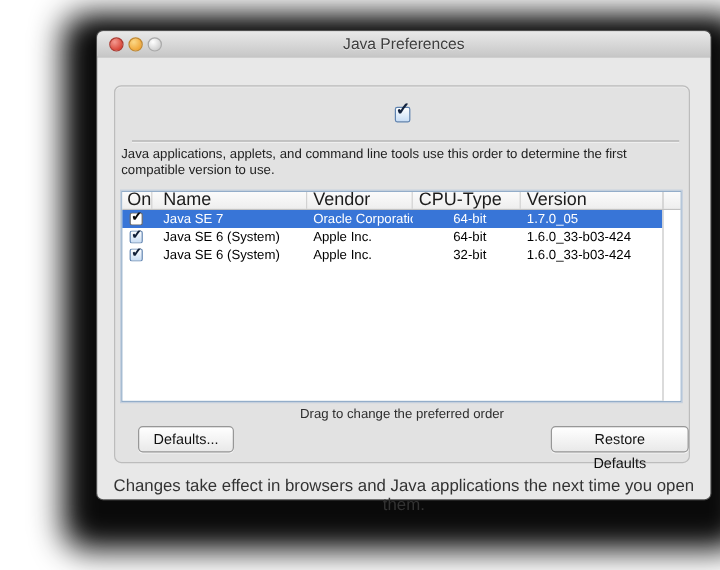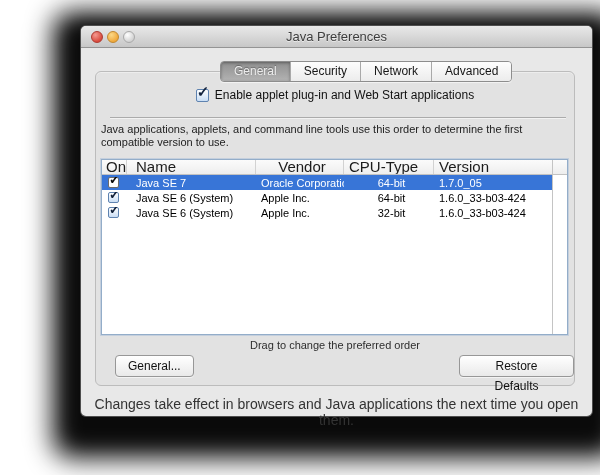--- a/index.html
+++ b/index.html
@@ -86,21 +86,21 @@
     position:absolute; left:5px; top:87px; width:467px; height:176px;
     background:#ffffff; border:1px solid #93adc9;
     box-shadow:0 0 0 1px rgba(160,185,215,0.45);
   }
   .thead { position:absolute; left:0; top:0; right:0; height:15px; display:flex;
            background:linear-gradient(#fbfbfb,#eeeeee); border-bottom:1px solid #c2c2c2; }
   .th { font-size:15px; line-height:14px; color:#1c1c1c; border-right:1px solid #d2d2d2;
         overflow:hidden; white-space:nowrap; }
   .th.c-on      { width:25px; padding-left:4px; }
   .th.c-name    { width:129px; padding-left:9px; }
-  .th.c-vendor  { width:88px; padding-left:5px;text-align:center; }
+  .th.c-vendor  { width:88px; padding-left:5px; }
   .th.c-cpu     { width:90px; padding-left:5px; }
   .th.c-version { width:118px; padding-left:5px; border-right:none; }
   .th.c-scroll  { width:15px; border-right:none; border-left:1px solid #c4c4c4; }
 
   .tbody { position:absolute; left:0; top:15px; right:15px; bottom:0; }
   .trow { display:flex; height:15px; align-items:center; font-size:11px; color:#000; }
   .trow.selected { background:#3875d7; color:#ffffff; }
   .td { overflow:hidden; white-space:nowrap; }
   .td.c-on      { width:25px; display:flex; justify-content:flex-start; padding-left:6px; }
   .td.c-name    { width:129px; padding-left:9px; }
@@ -142,34 +142,27 @@
 <div class="stage">
   <div class="window">
 
     <div class="titlebar">
       <span class="tl close"></span>
       <span class="tl min"></span>
       <span class="tl zoom"></span>
       <div class="title">Java Preferences</div>
     </div>
 
-    <div class="tabs">
-      <div class="tab selected">General</div>
-      <div class="tab">Security</div>
-      <div class="tab">Network</div>
-      <div class="tab">Advanced</div>
-    </div>
 
     <div class="tabpane">
 
       <div class="enable-row">
         <span class="cb">
           <span class="mark">✓</span>
         </span>
-        <span class="enable-label">Enable applet plug-in and Web Start applications</span>
       </div>
 
       <div class="hsep"></div>
 
       <div class="desc">Java applications, applets, and command line tools use this order to determine the first compatible version to use.</div>
 
       <div class="jtable">
         <div class="thead">
           <div class="th c-on">On</div>
           <div class="th c-name">Name</div>
@@ -215,19 +208,19 @@
             <div class="td c-cpu">32-bit</div>
             <div class="td c-version">1.6.0_33-b03-424</div>
           </div>
         </div>
 
         <div class="scrolltrack"></div>
       </div>
 
       <div class="draghint">Drag to change the preferred order</div>
 
-      <div class="btn options">General...</div>
+      <div class="btn options">Defaults...</div>
       <div class="btn restore">Restore Defaults</div>
     </div>
 
     <div class="footer">Changes take effect in browsers and Java applications the next time you open them.</div>
   </div>
 </div>
 
 </body></html>

